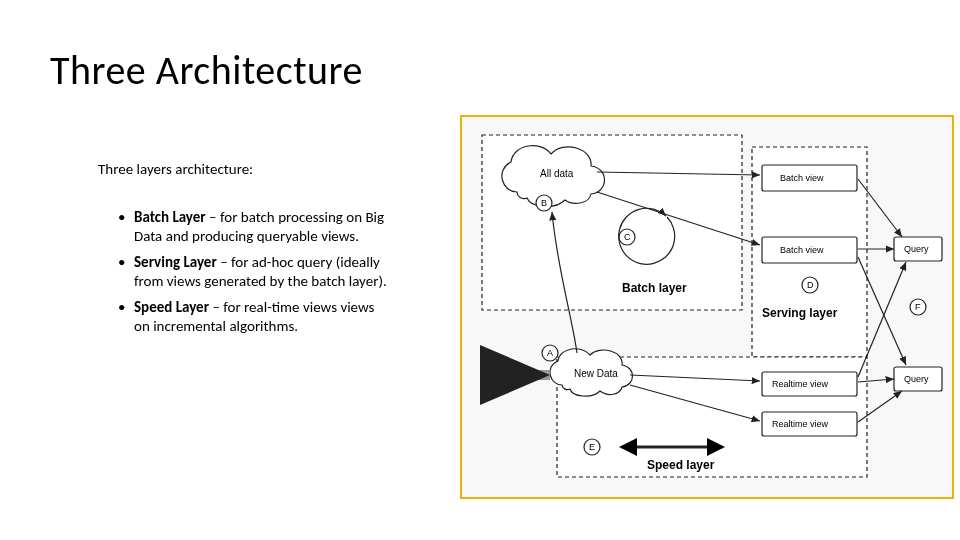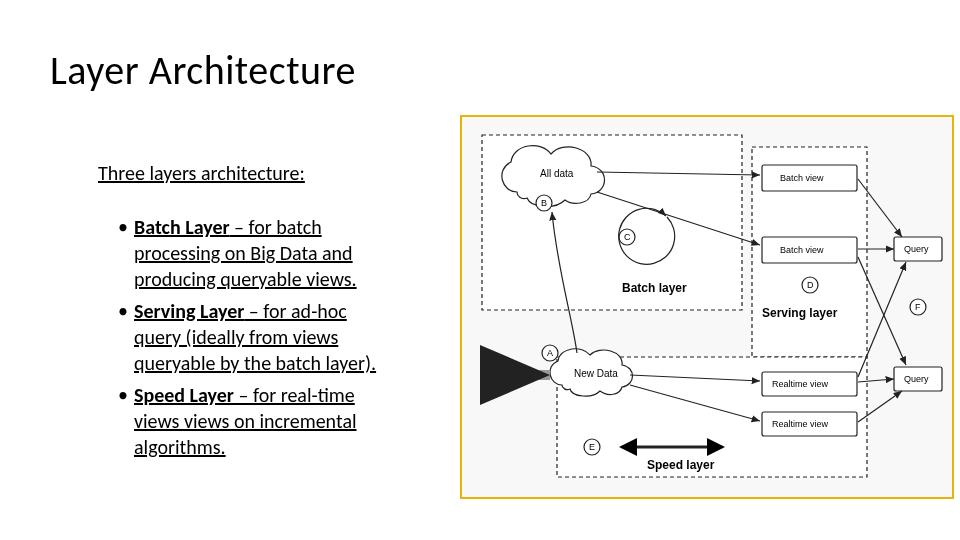--- a/index.html
+++ b/index.html
@@ -1,45 +1,45 @@
 <!DOCTYPE html>
 <html><head>
 <meta charset="utf-8">
 <style>
   html,body{margin:0;padding:0;width:960px;height:540px;background:#fff;font-family:"Calibri","Segoe UI",Arial,sans-serif;color:#000;}
   .slide{position:relative;width:960px;height:540px;}
   .title{position:absolute;left:50px;top:46px;font-size:40px;font-weight:400;letter-spacing:0.5px;}
-  .body-left{position:absolute;left:98px;top:160px;width:310px;font-size:20px;line-height:1.3;text-decoration:underline;}
+  .body-left{position:absolute;left:98px;top:160px;width:310px;font-size:15px;line-height:1.3;}
   .intro{margin:0 0 28px 0;}
   ul.bullets{list-style:none;margin:16px;padding:0;}
   ul.bullets li{position:relative;padding-left:20px;margin-bottom:6px;}
   ul.bullets li::before{content:"•";position:absolute;left:4px;top:0;}
   .b{font-weight:700;}
   .diagram{position:absolute;left:460px;top:115px;width:490px;height:380px;background:#f8f8f8;border:2px solid #eab308;}
   .diagram svg{width:100%;height:100%;}
   .dbox{fill:#fff;stroke:#222;stroke-width:1.2;stroke-dasharray:4 3;}
   .sbox{fill:#fff;stroke:#222;stroke-width:1.2;}
   .cloud{fill:#fff;stroke:#222;stroke-width:1.2;}
   .arr{fill:none;stroke:#222;stroke-width:1.2;marker-end:url(#ah);}
   .arr2{fill:none;stroke:#222;stroke-width:3;marker-end:url(#ah2);marker-start:url(#ah2s);}
   .lab{font:600 12px Arial,sans-serif;}
   .labsm{font:500 10px Arial,sans-serif;}
   .labxs{font:500 9px Arial,sans-serif;}
 </style>
 </head>
 <body>
 
 <div class="slide">
-  <div class="title">Layer Architecture</div>
+  <div class="title">Three Architecture</div>
 
   <div class="body-left">
     <p class="intro">Three layers architecture:</p>
     <ul class="bullets">
       <li><span class="b">Batch Layer</span><span> – for batch processing on Big Data and producing queryable views.</span></li>
-      <li><span class="b">Serving Layer</span><span> – for ad-hoc query (ideally from views queryable by the batch layer).</span></li>
+      <li><span class="b">Serving Layer</span><span> – for ad-hoc query (ideally from views generated by the batch layer).</span></li>
       <li><span class="b">Speed Layer</span><span> – for real-time views views on incremental algorithms.</span></li>
     </ul>
   </div>
 
   <div class="diagram">
     <svg viewBox="0 0 490 380">
       <defs>
         <marker id="ah" markerWidth="8" markerHeight="8" refX="7" refY="3" orient="auto">
             <path d="M0,0 L7,3 L0,6 z" fill="#222"></path>
           </marker>

